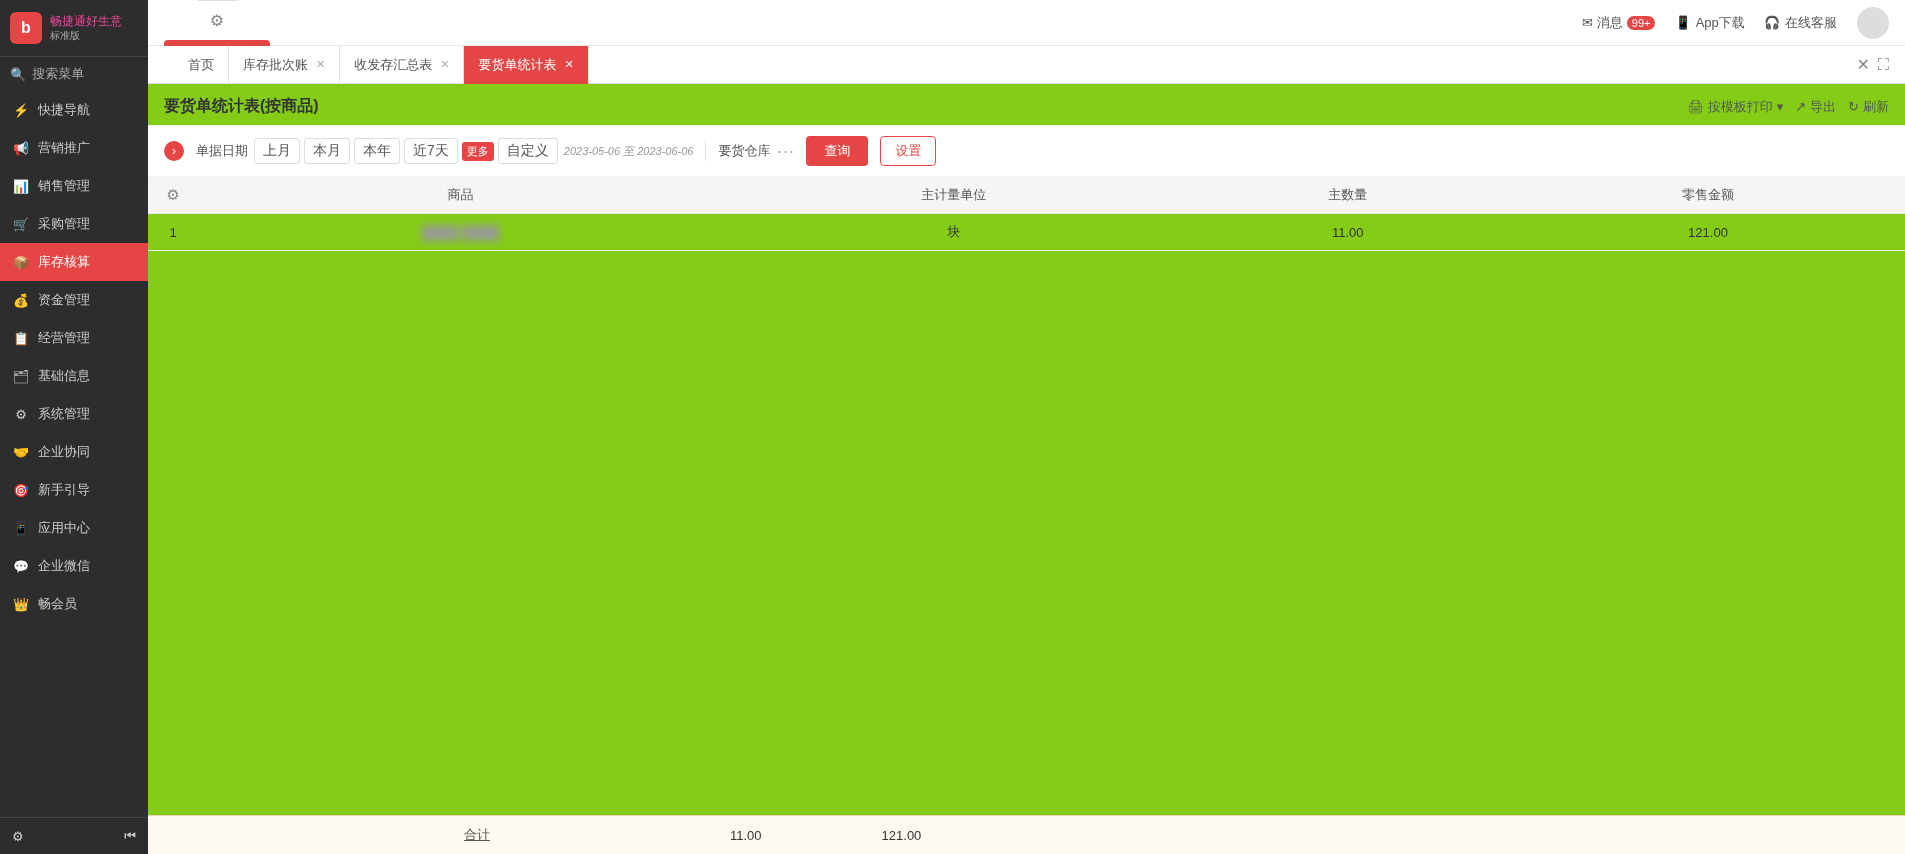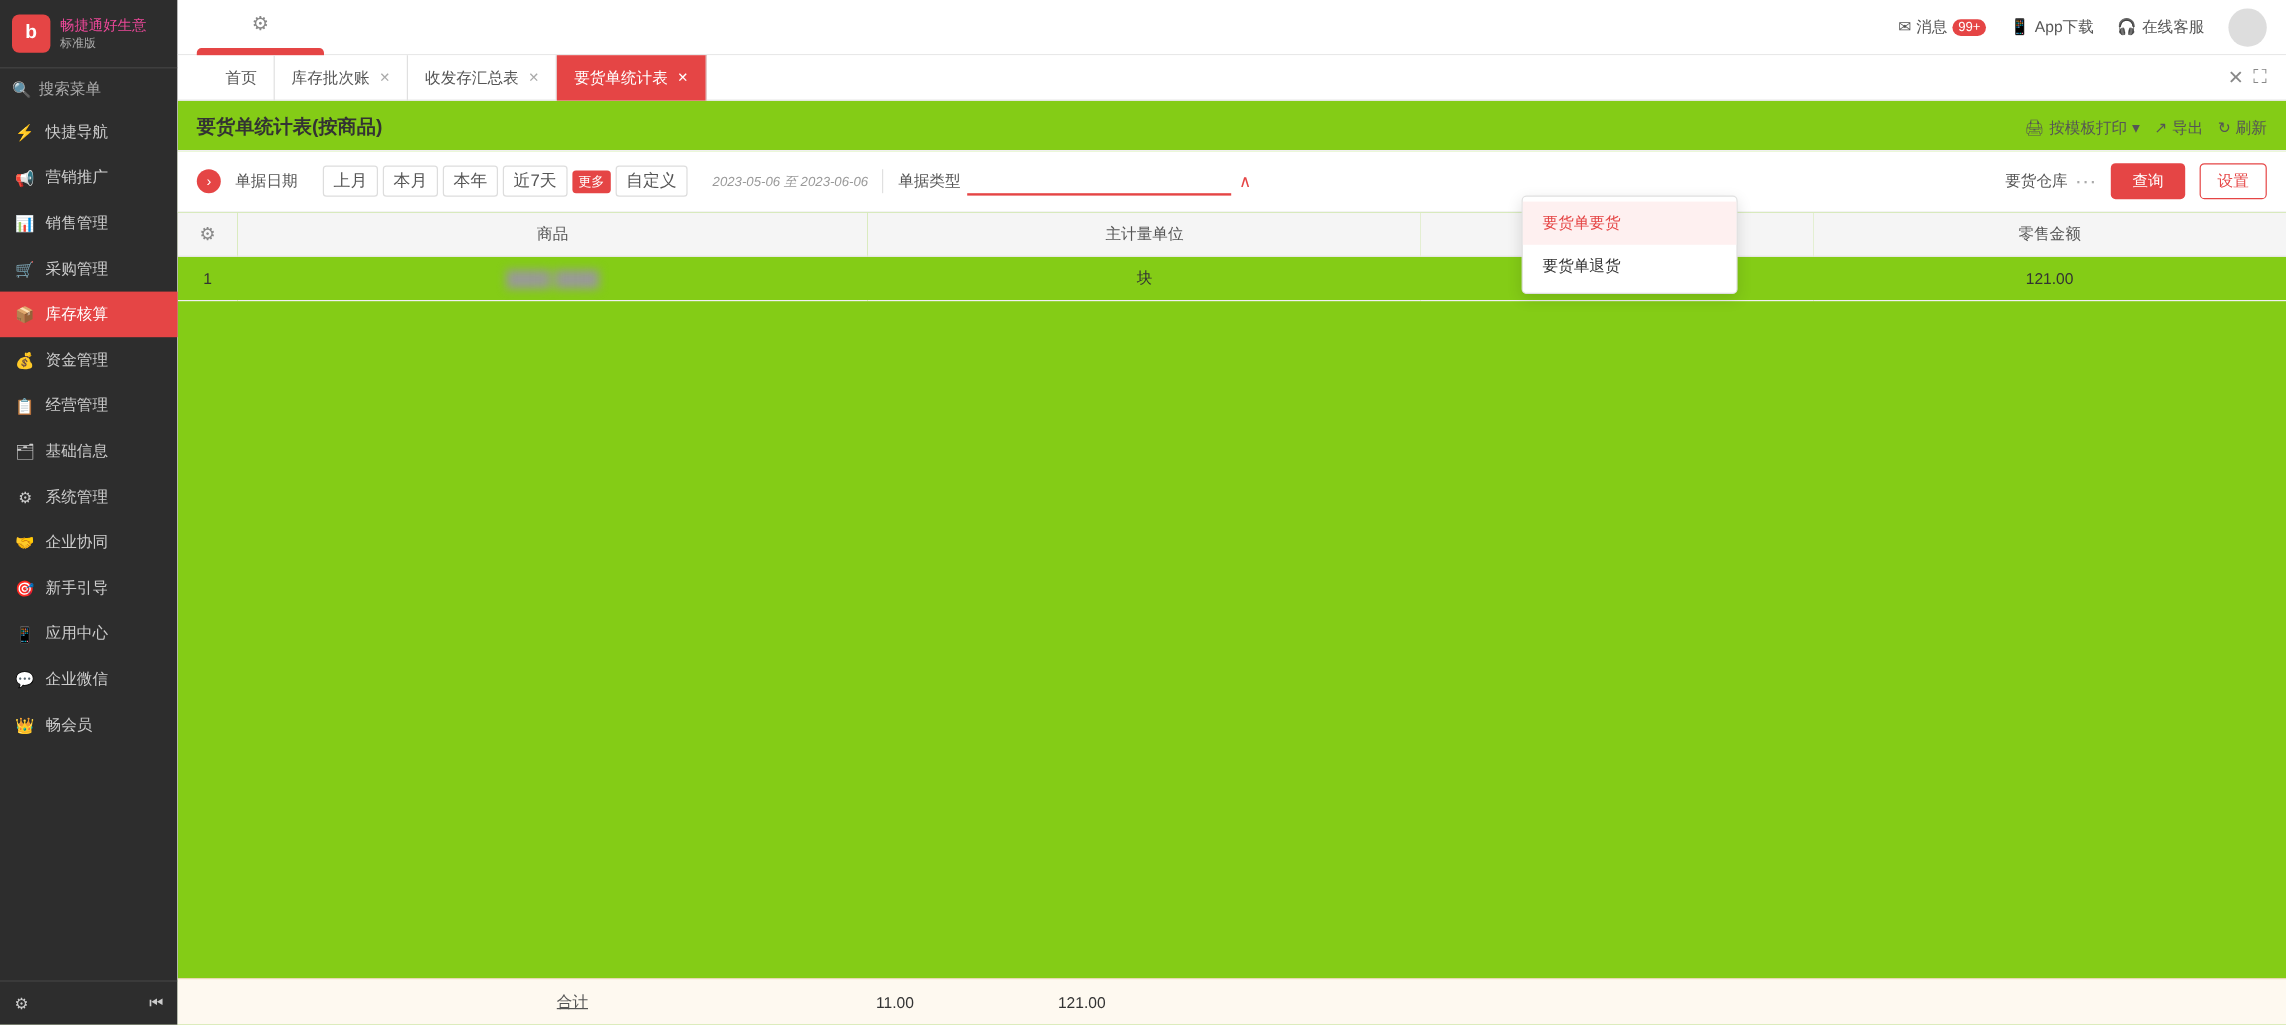--- a/index.html
+++ b/index.html
@@ -246,21 +246,21 @@
       display: flex;
       align-items: center;
       justify-content: center;
       cursor: pointer;
       font-size: 12px;
       flex-shrink: 0;
     }
     .filter-group {
       display: flex;
       align-items: center;
-      gap: 21px;
+      gap: 6px;
     }
     .filter-label { color: #555; font-size: 13px; white-space: nowrap; }
     .filter-date-btns {
       display: flex;
       align-items: center;
       gap: 4px;
     }
     .filter-date-btn {
       padding: 3px 8px;
       border: 1px solid #ddd;
@@ -568,30 +568,20 @@
             <button class="filter-date-btn">本年</button>
             <button class="filter-date-btn">近7天</button>
             <span class="filter-badge">更多</span>
             <button class="filter-date-btn">自定义</button>
           </div>
           <span class="filter-date-range">2023-05-06 至 2023-06-06</span>
         </div>
 
         <div class="filter-separator"></div>
 
-        <div class="filter-type-group">
-          <span class="filter-label">单据类型</span>
-          <input class="filter-type-input" type="text" style="">
-          <span class="filter-dropdown-icon">∧</span>
-
-          <div class="dropdown-menu">
-            <div class="dropdown-item selected">要货单要货</div>
-            <div class="dropdown-item">要货单退货</div>
-          </div>
-        </div>
 
         <div class="filter-warehouse-group">
           <span class="filter-label">要货仓库</span>
           <span class="filter-more-icon">···</span>
         </div>
 
         <button class="query-btn">查询</button>
         <button class="settings-btn">设置</button>
       </div>
 

